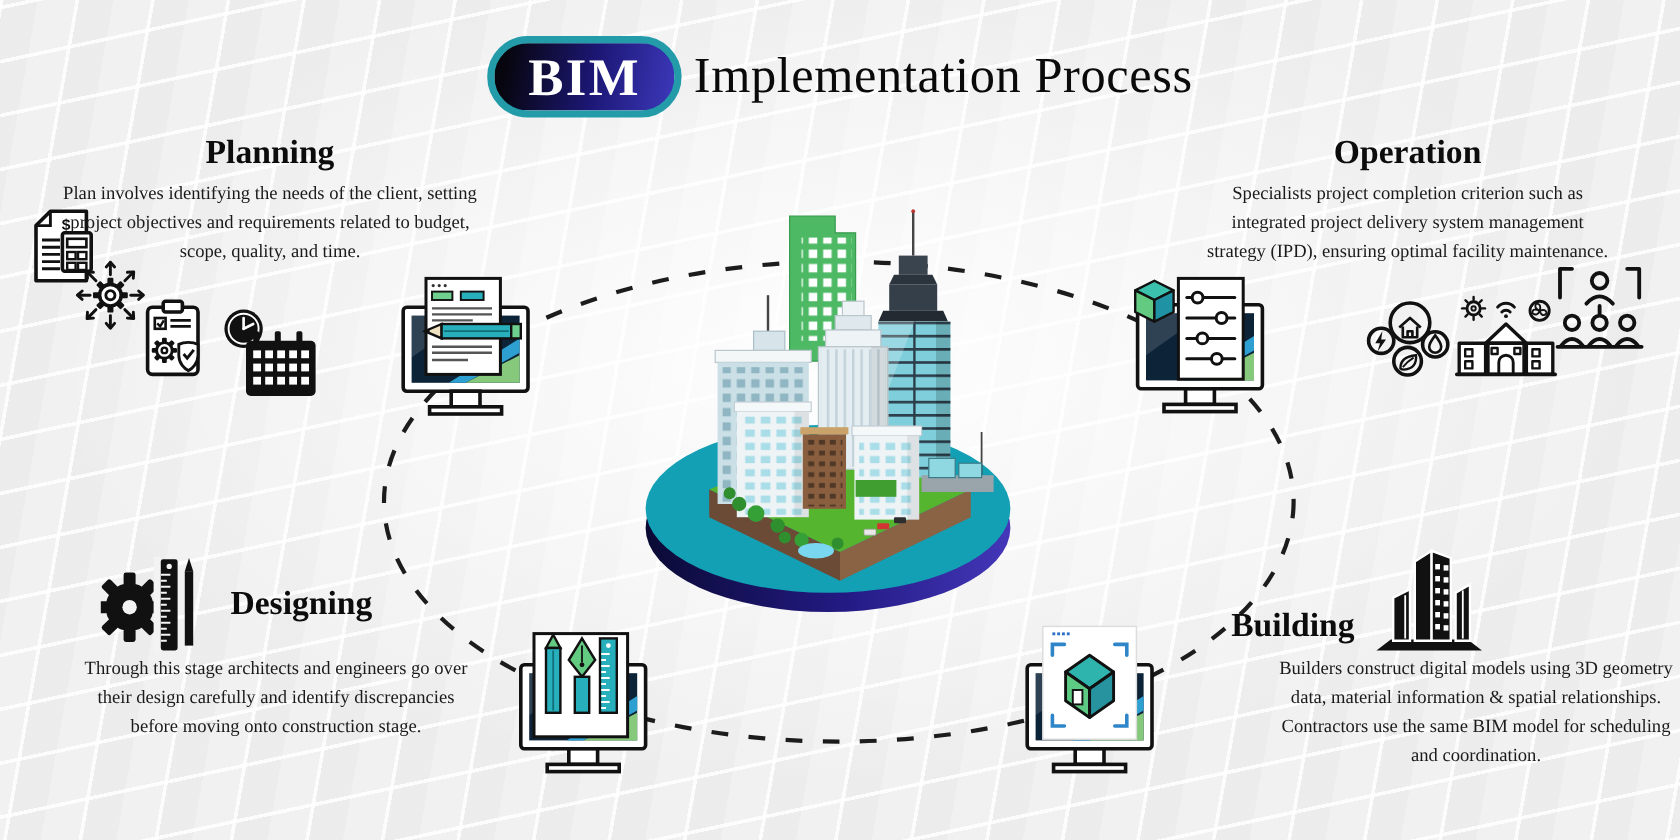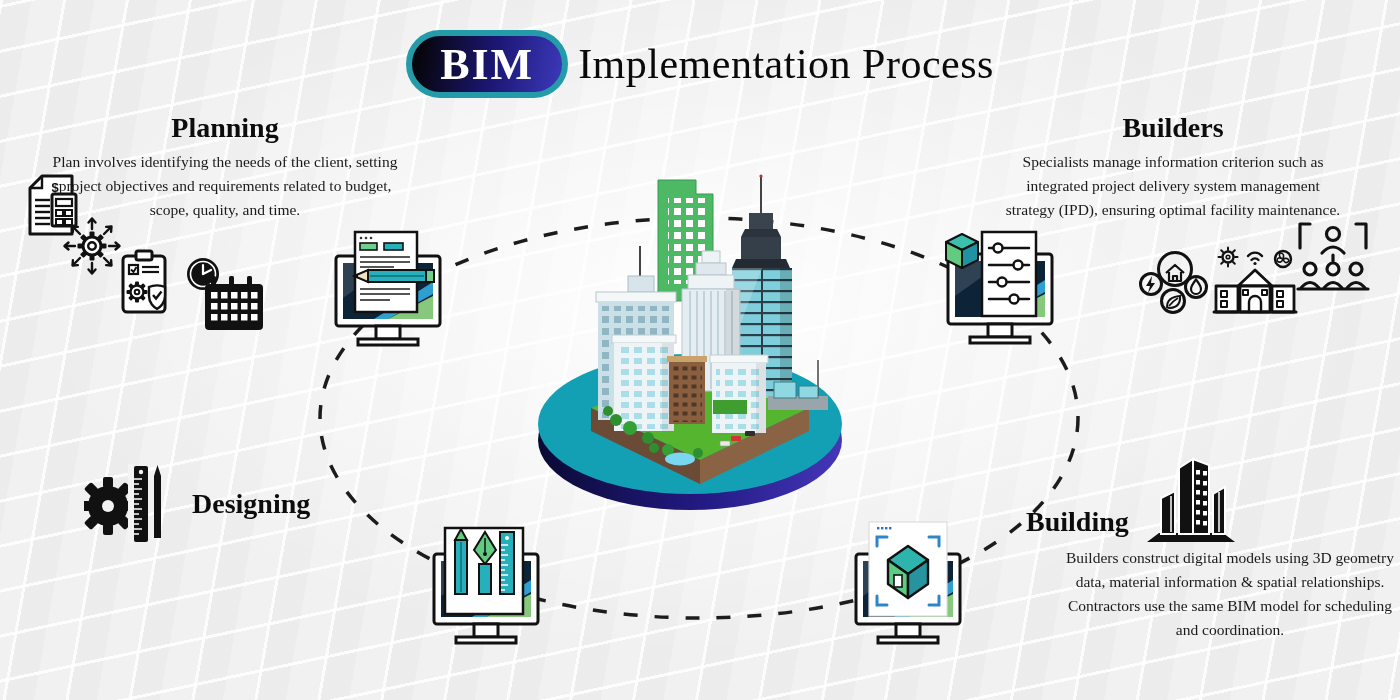--- a/index.html
+++ b/index.html
@@ -391,22 +391,22 @@
         <rect x="28" y="62" width="6.5" height="6.5"></rect>
           <rect x="38" y="62" width="6.5" height="6.5"></rect>
           <rect x="48" y="62" width="6.5" height="6.5"></rect>
           <rect x="58" y="62" width="6.5" height="6.5"></rect>
           <rect x="68" y="62" width="6.5" height="6.5"></rect>
       </g>
     </g>
   </svg>
 
   <section class="abs sec sec-operation">
-    <h2 class="sec-head">Builders</h2>
-    <p class="sec-body">Specialists manage information criterion such as integrated project delivery system management strategy (IPD), ensuring optimal facility maintenance.</p>
+    <h2 class="sec-head">Operation</h2>
+    <p class="sec-body">Specialists project completion criterion such as integrated project delivery system management strategy (IPD), ensuring optimal facility maintenance.</p>
   </section>
   <svg class="abs icon-cluster" width="250" height="126" viewBox="0 0 250 126" style="left:1130px;top:214px;">
     <g transform="translate(8,36)" fill="none" stroke="#111">
       <circle cx="37" cy="19" r="16.5" stroke-width="3"></circle>
       <path d="M28,23 l9,-8 9,8 M31,22 v9 h12 v-9 M35,31 v-5 h4 v5" stroke-width="2.2" stroke-linejoin="round"></path>
       <circle cx="13" cy="34" r="10.5" stroke-width="3"></circle>
       <polygon points="14,26 8,36 12,36 10,43 17,33 13,33" fill="#111" stroke="none"></polygon>
       <circle cx="35" cy="51" r="11.5" stroke-width="3"></circle>
       <path d="M29,57 q0,-10 13,-11 q1,11 -10,12 q-2,0 -3,-1 z" stroke-width="2"></path>
       <path d="M31,56 q4,-5 9,-8" stroke-width="1.6"></path>
@@ -495,20 +495,23 @@
         <line x1="50" y1="59" x2="58" y2="59"></line>
           <line x1="50" y1="64" x2="55" y2="64"></line>
           <line x1="50" y1="69" x2="58" y2="69"></line>
           <line x1="50" y1="74" x2="55" y2="74"></line>
       </g>
       <polygon points="70,16 77,16 73.5,5" fill="#111"></polygon>
       <rect x="70" y="16" width="7" height="62" fill="#111"></rect>
     </svg>
     <h2 class="sec-head">Designing</h2>
   </div>
+  <section class="abs sec sec-designing-body">
+    <p class="sec-body" style="margin-top:0;">Through this stage architects and engineers go over their design carefully and identify discrepancies before moving onto construction stage.</p>
+  </section>
 
   <div class="abs building-head-row">
     <h2 class="sec-head">Building</h2>
     <svg width="92" height="94" viewBox="0 0 92 94">
       <polygon points="2,88 90,88 78,79 14,79" fill="#111"></polygon>
       <g fill="#111" stroke="#fff" stroke-width="2">
         <polygon points="16,80 16,44 30,37 30,80"></polygon>
         <polygon points="34,80 34,14 48,5 48,80"></polygon>
         <polygon points="48,80 48,5 64,11 64,80"></polygon>
         <polygon points="68,80 68,40 80,33 80,80"></polygon>

